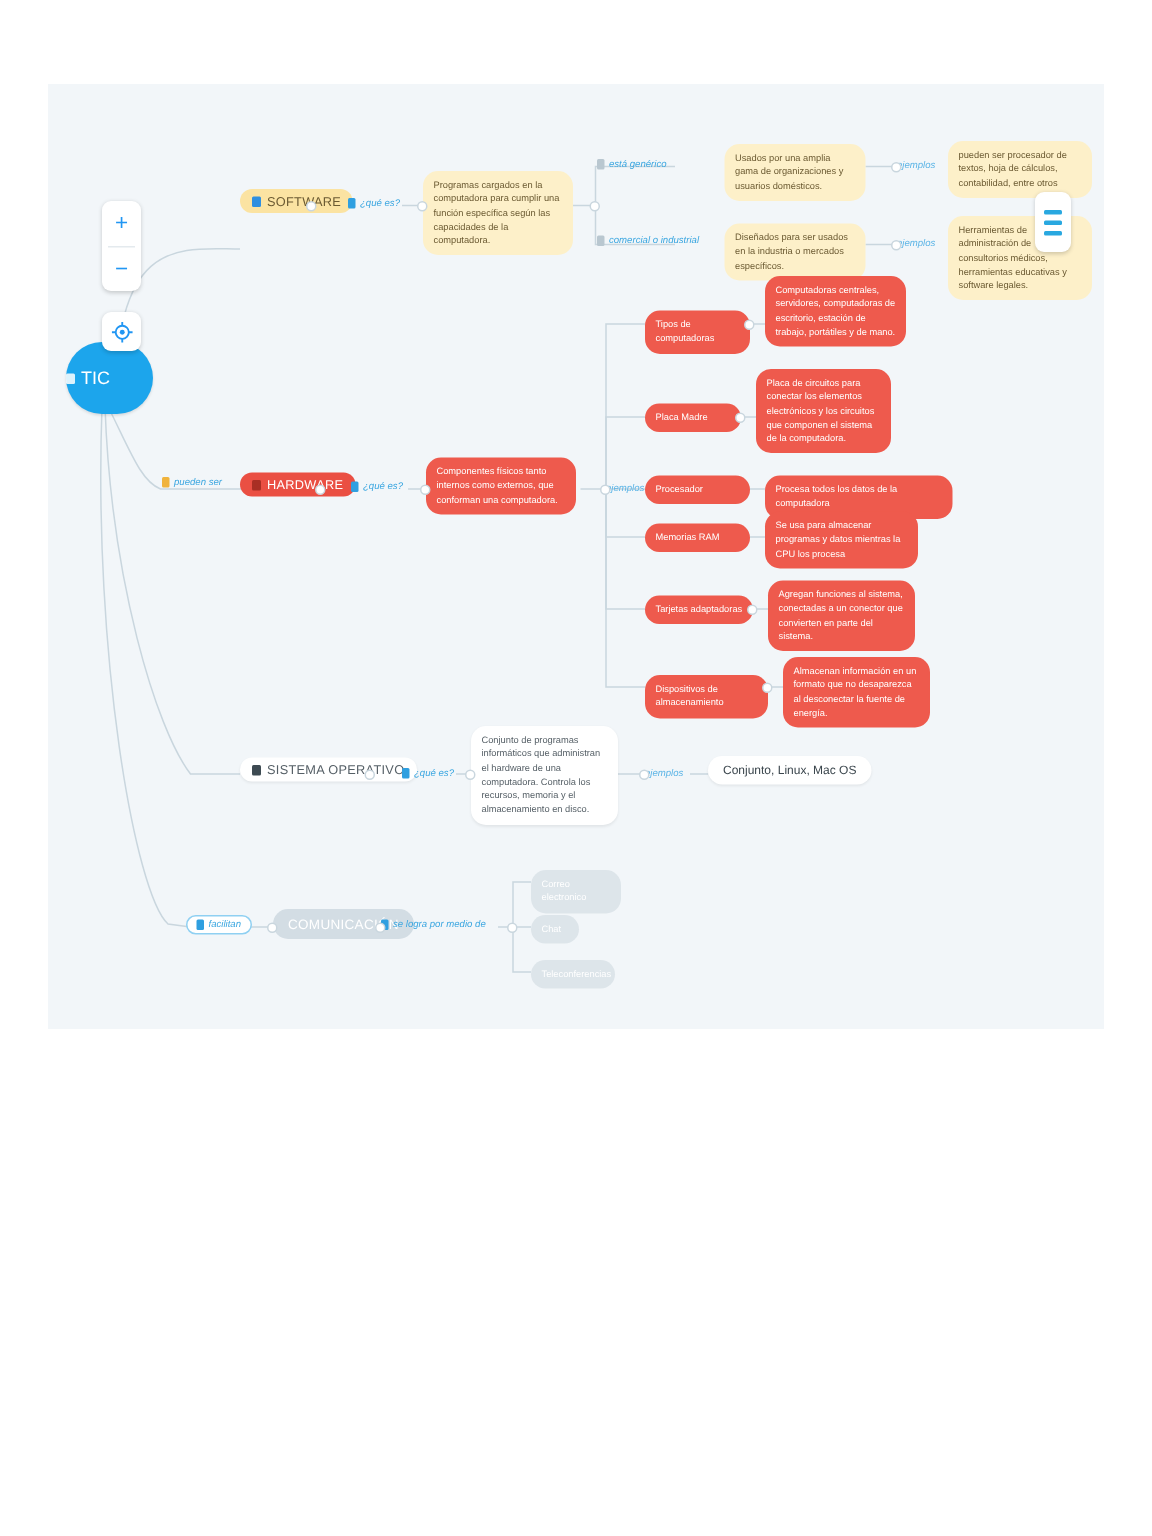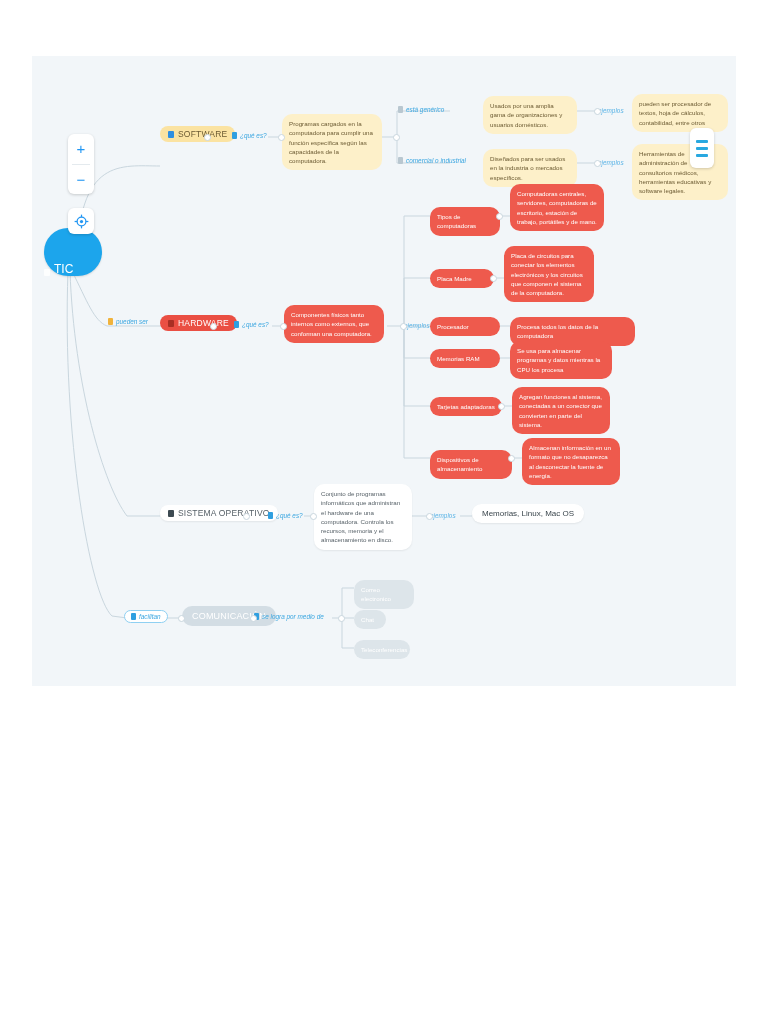--- a/index.html
+++ b/index.html
@@ -90,21 +90,21 @@
 
       <path d="M135,562 L150,562"></path>
       <path d="M210,562 L222,562"></path>
       <path d="M300,562 L310,562"></path>
       <path d="M310,562 L310,532 L322,532"></path>
       <path d="M310,562 L322,562"></path>
       <path d="M310,562 L310,592 L322,592"></path>
     </g>
   </svg>
 
-  <div class="node n-center" style="left:12px;top:172px;width:58px;height:48px;align-items:flex-end;">
+  <div class="node n-center" style="left:12px;top:172px;width:58px;height:48px;">
     <span class="bullet b-white"></span>
     <span class="txt">TIC</span>
   </div>
 
   <div class="node n-yellow topic" style="left:128px;top:70px;">
     <span class="bullet b-blue"></span>
     <span class="txt">SOFTWARE</span>
   </div>
 
   <div class="rel" style="left:200px;top:76px;">
@@ -227,21 +227,21 @@
 
   <div class="node n-white detail" style="left:282px;top:428px;width:98px;">
     <span class="txt">Conjunto de programas informáticos que administran el hardware de una computadora. Controla los recursos, memoria y el almacenamiento en disco.</span>
   </div>
 
   <div class="rel plain" style="left:398px;top:456px;">
     <span>ejemplos</span>
   </div>
 
   <div class="node n-white" style="left:440px;top:448px;padding:5px 10px;font-size:8px;color:#3b464d;">
-    <span class="txt" style="white-space:nowrap;">Memorias, Linux, Mac OS</span>
+    <span class="txt" style="white-space:nowrap;">Conjunto, Linux, Mac OS</span>
   </div>
 
   <div class="rel boxed" style="left:92px;top:554px;">
     <span class="ic"></span>
     <span>facilitan</span>
   </div>
 
   <div class="node n-gray topic" style="left:150px;top:550px;padding:5px 10px;font-size:9px;">
     <span class="txt">COMUNICACIÓN</span>
   </div>

